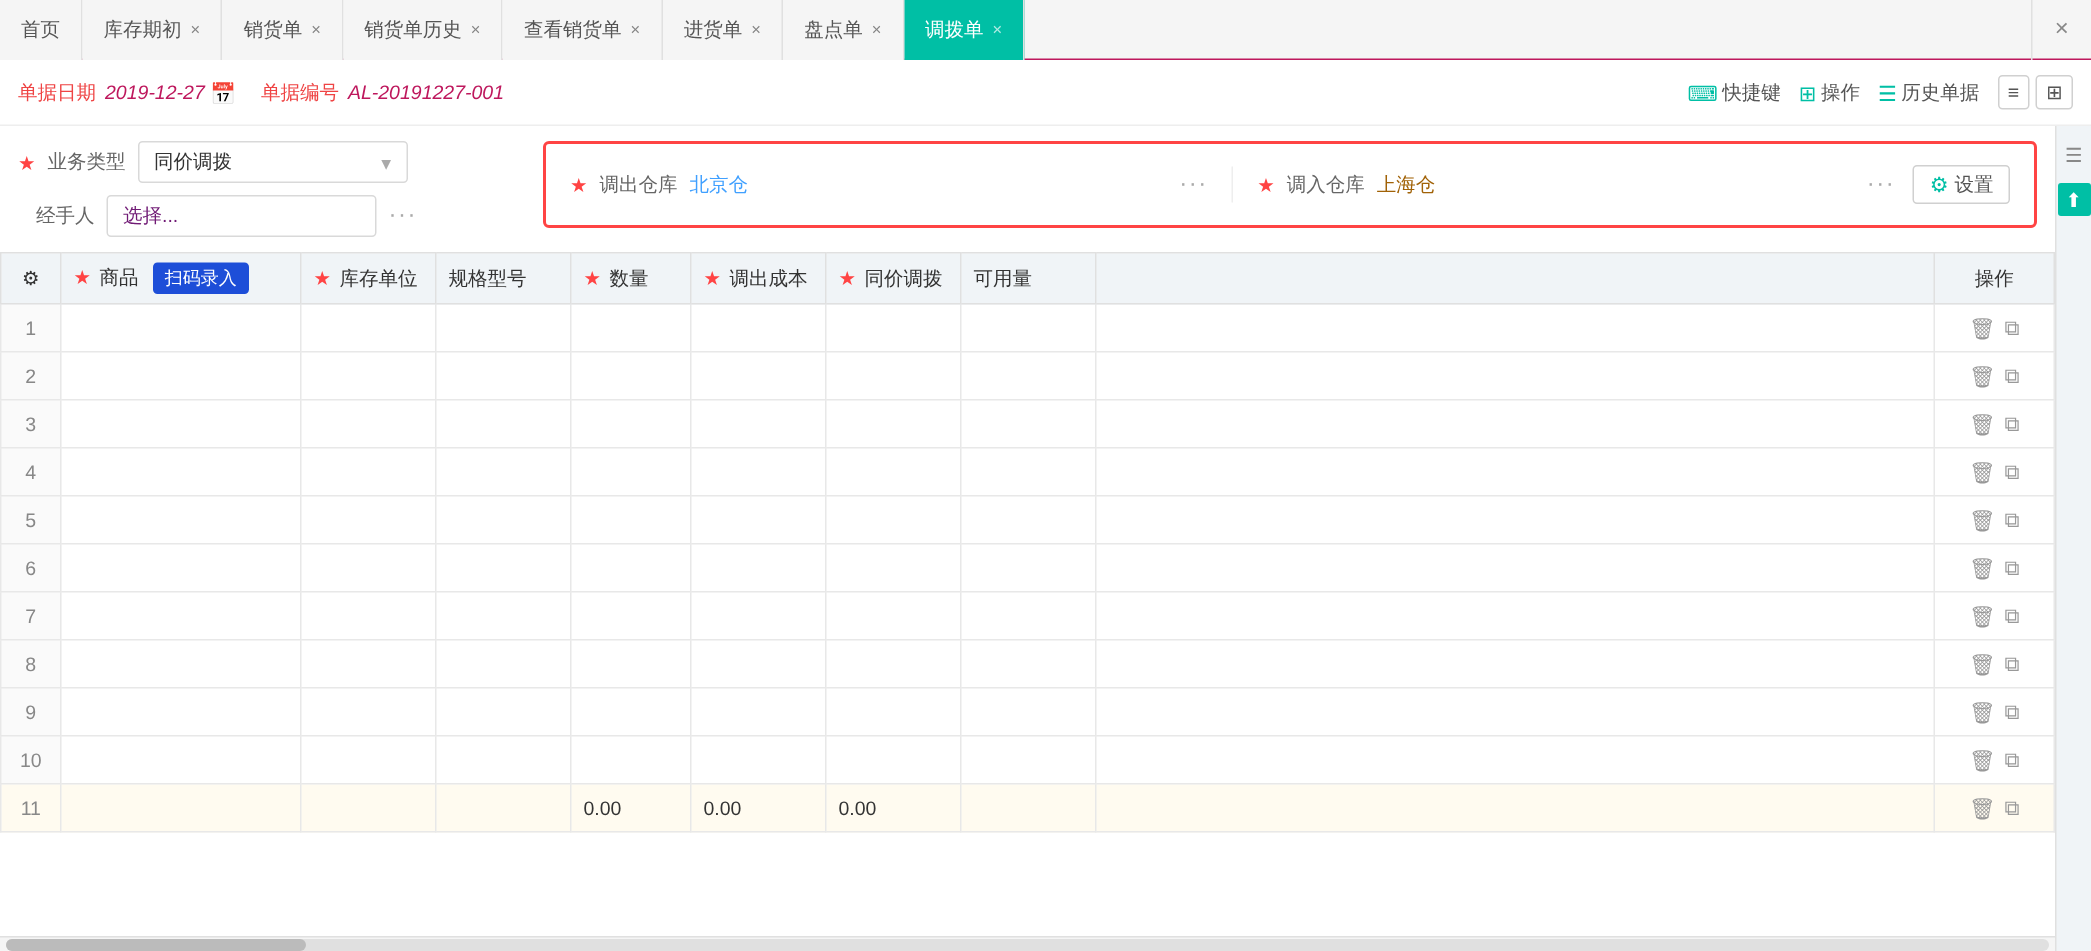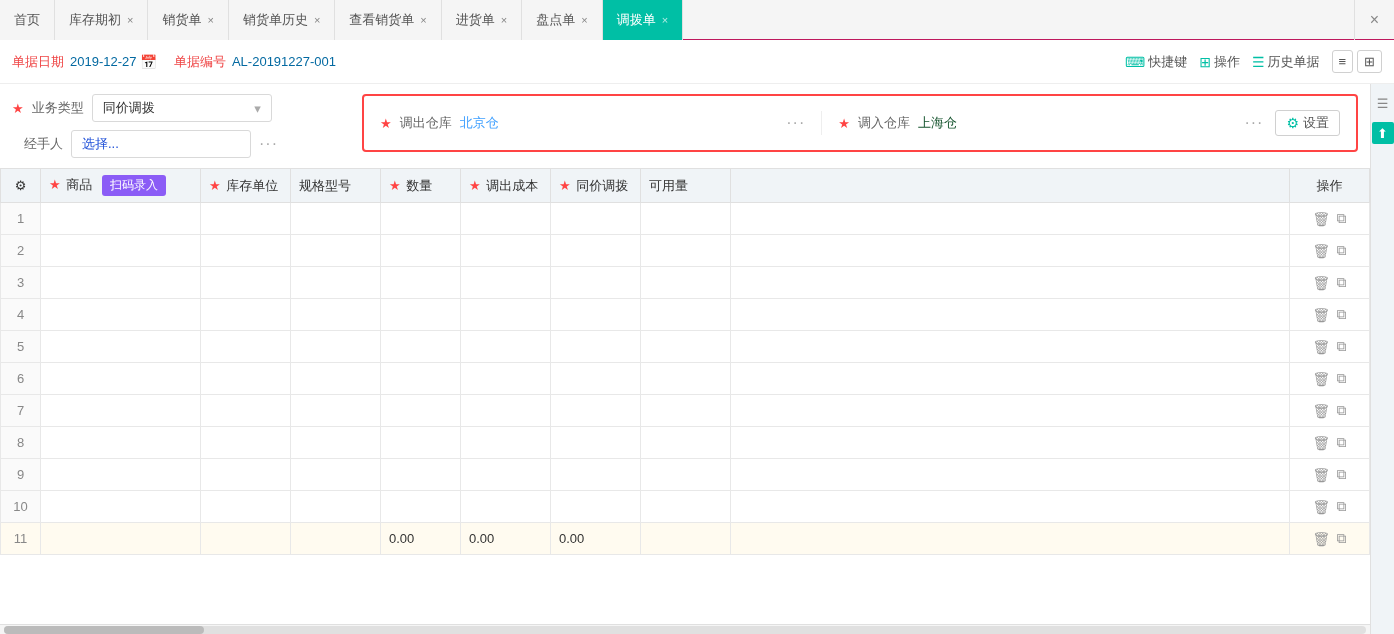--- a/index.html
+++ b/index.html
@@ -27,21 +27,21 @@
       width: 40px; height: 40px; display: flex; align-items: center; justify-content: center;
       cursor: pointer; border-left: 1px solid #e0e0e0; font-size: 16px; color: #888;
     }
 
     
     .toolbar-row {
       display: flex; align-items: center; padding: 8px 12px; border-bottom: 1px solid #eee;
       background: #fff; height: 44px;
     }
     .toolbar-label { color: #ef4444; font-size: 13px; margin-right: 6px; }
-    .toolbar-value { color: #0369a1; font-size: 13px; margin-right: 4px; }
+    .toolbar-value { color: #be185d; font-size: 13px; margin-right: 4px; font-style: italic; }
     .toolbar-icon { color: #00bfa5; margin-right: 16px; cursor: pointer; font-size: 14px; }
     .toolbar-right { margin-left: auto; display: flex; align-items: center; gap: 12px; }
     .toolbar-action { display: flex; align-items: center; color: #555; cursor: pointer; font-size: 13px; gap: 3px; }
     .toolbar-action .icon { font-size: 14px; color: #00bfa5; }
     .settings-btn {
       background: #fff; border: 1px solid #d0d0d0; border-radius: 3px; padding: 3px 10px;
       cursor: pointer; font-size: 13px; color: #555; display: flex; align-items: center; gap: 4px;
     }
     .settings-btn .icon { color: #00bfa5; font-size: 14px; }
 
@@ -86,21 +86,21 @@
     .subtotal-row td { background: #fffbf0 !important; font-size: 13px; }
     .subtotal-row td.row-num { color: #888; }
     .subtotal-value { padding: 0 8px; }
 
     .op-icons { display: flex; align-items: center; justify-content: center; gap: 6px; }
     .op-icon { cursor: pointer; color: #999; font-size: 14px; }
 
     
     .col-required { color: #f44; margin-right: 2px; }
     .scan-btn {
-      background: #8b5cf6; color: #fff; border: none; border-radius: 3px;
+      background: #1d4ed8; color: #fff; border: none; border-radius: 3px;
       padding: 2px 8px; font-size: 12px; cursor: pointer; margin-left: 6px;
     }
 
     
     .right-sidebar {
       width: 24px; background: #f0f4f7; border-left: 1px solid #e0e0e0;
       display: flex; flex-direction: column; align-items: center; padding-top: 8px; gap: 8px;
     }
     .sidebar-icon {
       width: 22px; height: 22px; display: flex; align-items: center; justify-content: center;
@@ -194,40 +194,40 @@
             <span class="form-label">业务类型</span>
             <div class="form-select">
               <span>同价调拨</span>
               <span style="flex:1;"></span>
               <span class="arrow">▾</span>
             </div>
           </div>
           <div class="form-row">
             <span class="form-label" style="padding-left:12px;">经手人</span>
             <div class="form-select" style="color:#aaa;">
-              <span style="color:#1d4ed8;">选择...</span>
+              <span style="color:#701a75;">选择...</span>
               <span style="flex:1;"></span>
             </div>
             <span class="form-dots">···</span>
           </div>
         </div>
 
         <div class="warehouse-section">
           <div class="warehouse-group">
             <span style="color:#f44;">★</span>
             <span class="form-label">调出仓库</span>
             <span class="form-value" style="color:#40a0ff;">北京仓</span>
             <span style="flex:1;"></span>
             <span class="form-dots">···</span>
           </div>
           <div class="warehouse-divider"></div>
           <div class="warehouse-group">
             <span style="color:#f44;">★</span>
             <span class="form-label">调入仓库</span>
-            <span class="form-value" style="color:#14532d;">上海仓</span>
+            <span class="form-value" style="color:#a16207;">上海仓</span>
             <span style="flex:1;"></span>
             <span class="form-dots">···</span>
           </div>
 
           <button class="settings-btn" style="margin-left:12px;white-space:nowrap;">
             <span class="icon">⚙</span>
             <span>设置</span>
           </button>
         </div>
       </div>

